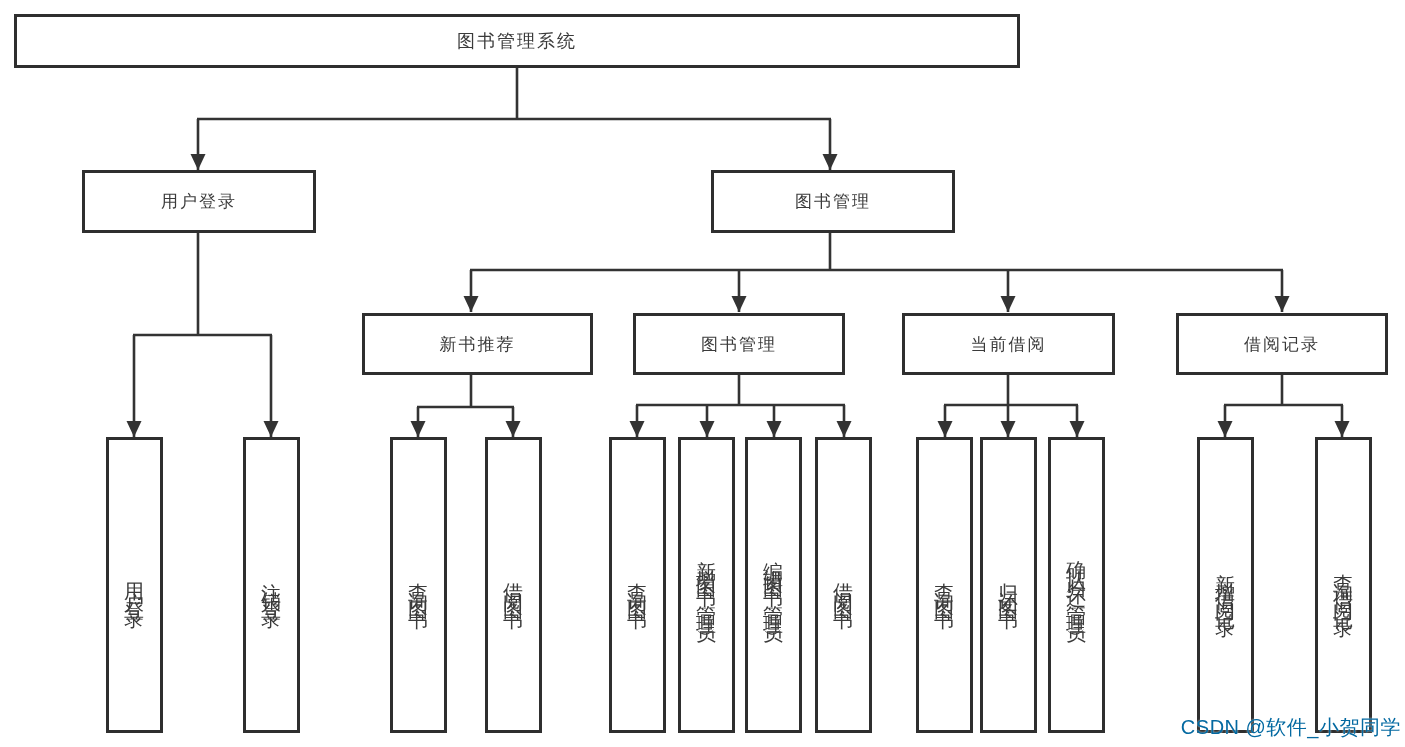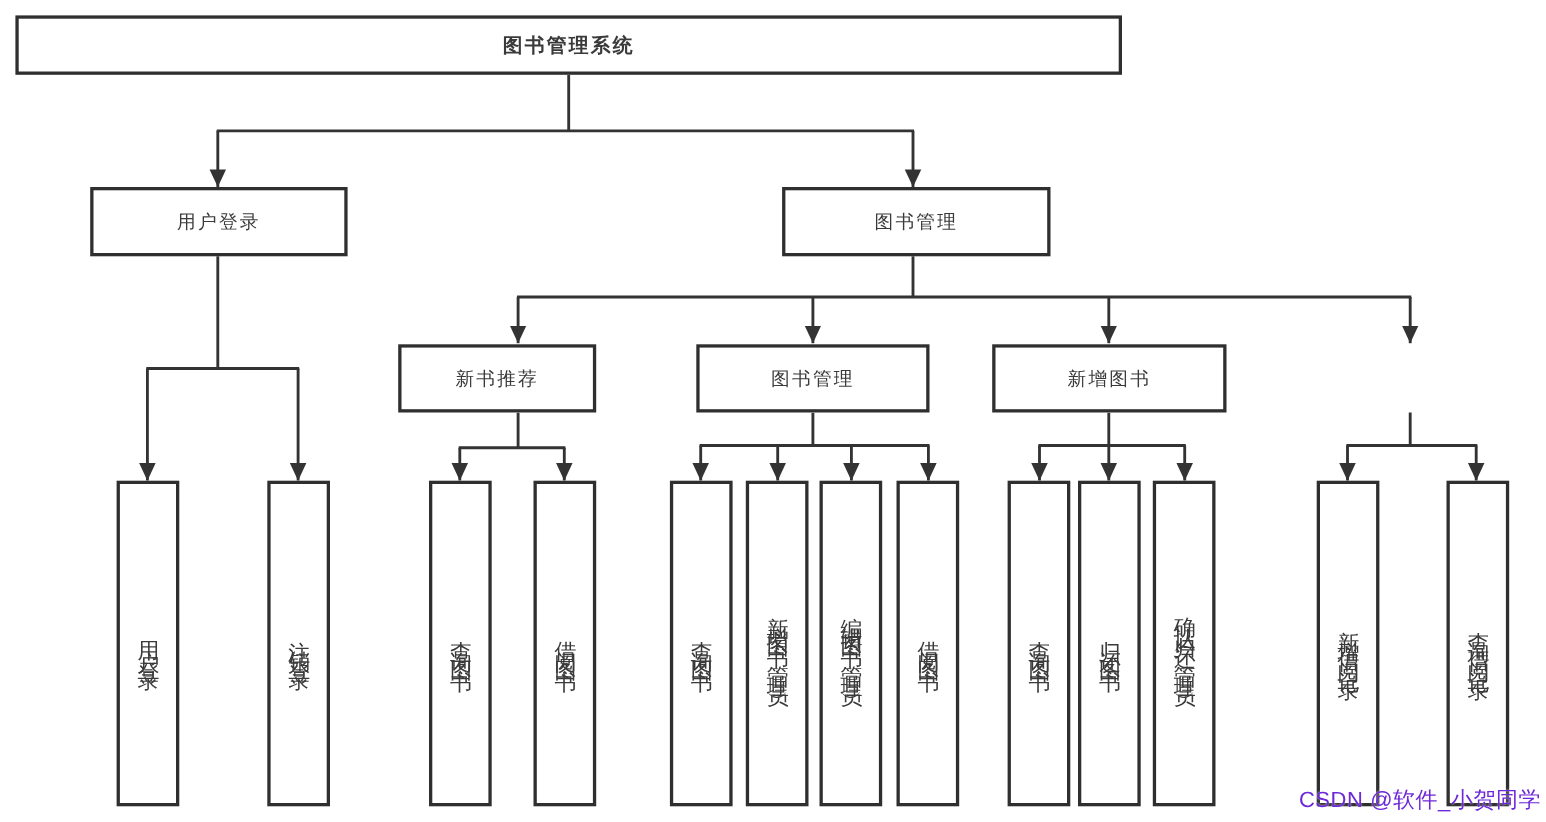--- a/index.html
+++ b/index.html
@@ -25,38 +25,38 @@
     display: flex;
     align-items: center;
     justify-content: center;
     color: #3a3a3a;
   }
   .node.h {
     font-size: 17px;
     letter-spacing: 2px;
     white-space: nowrap;
   }
-  .node.root { font-size: 18px; font-weight: bold; }
+  .node.root { font-size: 18px; }
   .node.v {
     top: 437px;
     width: 57px;
     height: 296px;
     writing-mode: vertical-rl;
     text-orientation: mixed;
     font-size: 20px;
     letter-spacing: 9px;
     line-height: 1;
   }
   .watermark {
     position: absolute;
     right: 4px;
     top: 714px;
     font-size: 20px;
     letter-spacing: 0.5px;
-    color: #6d28d9;
+    color: #0369a1;
     white-space: nowrap;
     text-shadow: 0 0 2px rgba(255,255,255,0.85);
   }
 </style>
 </head>
 <body>
 
 <div class="canvas">
 
   <svg class="connectors" viewBox="0 0 1405 747" xmlns="http://www.w3.org/2000/svg">
@@ -102,23 +102,24 @@
       <line x1="1225" y1="405" x2="1225" y2="437" marker-end="url(#arw)"></line>
       <line x1="1342" y1="405" x2="1342" y2="437" marker-end="url(#arw)"></line>
     </g>
   </svg>
 
   <div class="node h root" style="left:14px;top:14px;width:1006px;height:54px">图书管理系统</div>
 
   <div class="node h" style="left:82px;top:170px;width:234px;height:63px">用户登录</div>
   <div class="node h" style="left:711px;top:170px;width:244px;height:63px">图书管理</div>
 
-  <div class="node h" style="left:362px;top:313px;width:180px;height:62px">新书推荐</div>
+  <div class="node h" style="left:362px;top:313px;width:231px;height:62px">新书推荐</div>
   <div class="node h" style="left:633px;top:313px;width:212px;height:62px">图书管理</div>
-  <div class="node h" style="left:902px;top:313px;width:213px;height:62px">新增图书</div>
+  <div class="node h" style="left:902px;top:313px;width:213px;height:62px">当前借阅</div>
+  <div class="node h" style="left:1176px;top:313px;width:212px;height:62px">借阅记录</div>
 
   <div class="node v" style="left:106px">用户登录</div>
   <div class="node v" style="left:243px">注销登录</div>
 
   <div class="node v" style="left:390px">查询图书</div>
   <div class="node v" style="left:485px">借阅图书</div>
 
   <div class="node v" style="left:609px">查询图书</div>
   <div class="node v" style="left:678px">新增图书（管理员）</div>
   <div class="node v" style="left:745px">编辑图书（管理员）</div>

